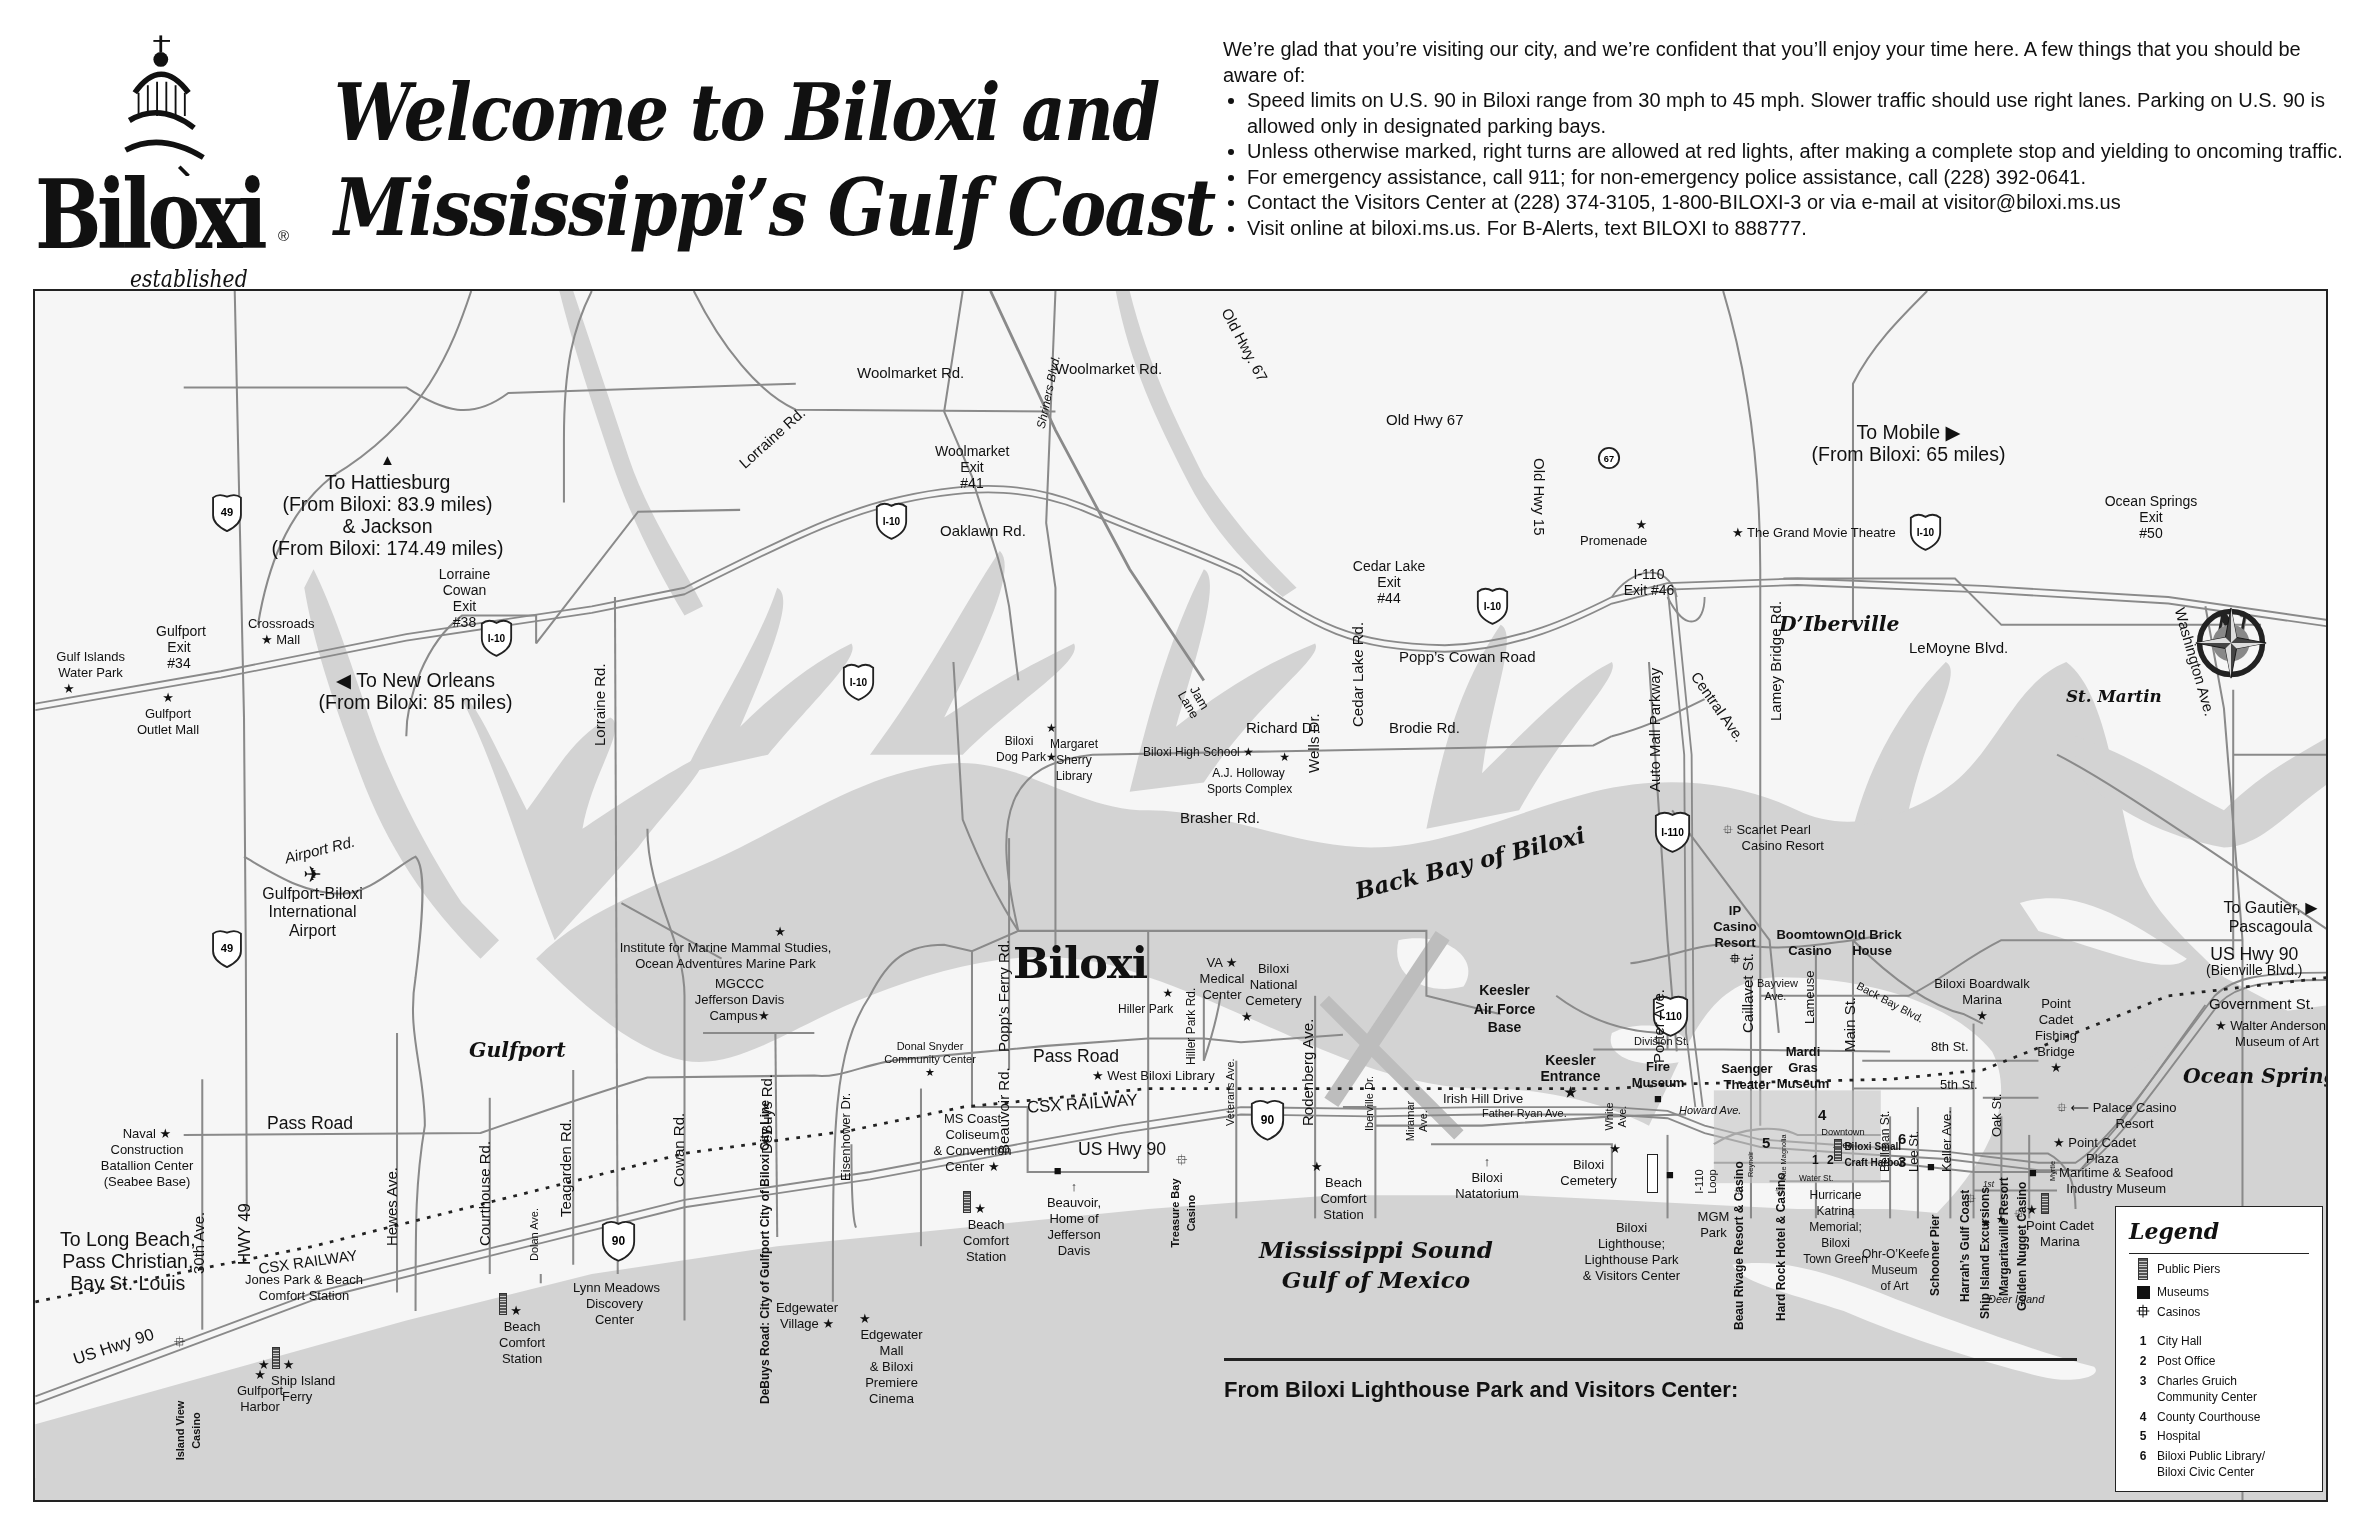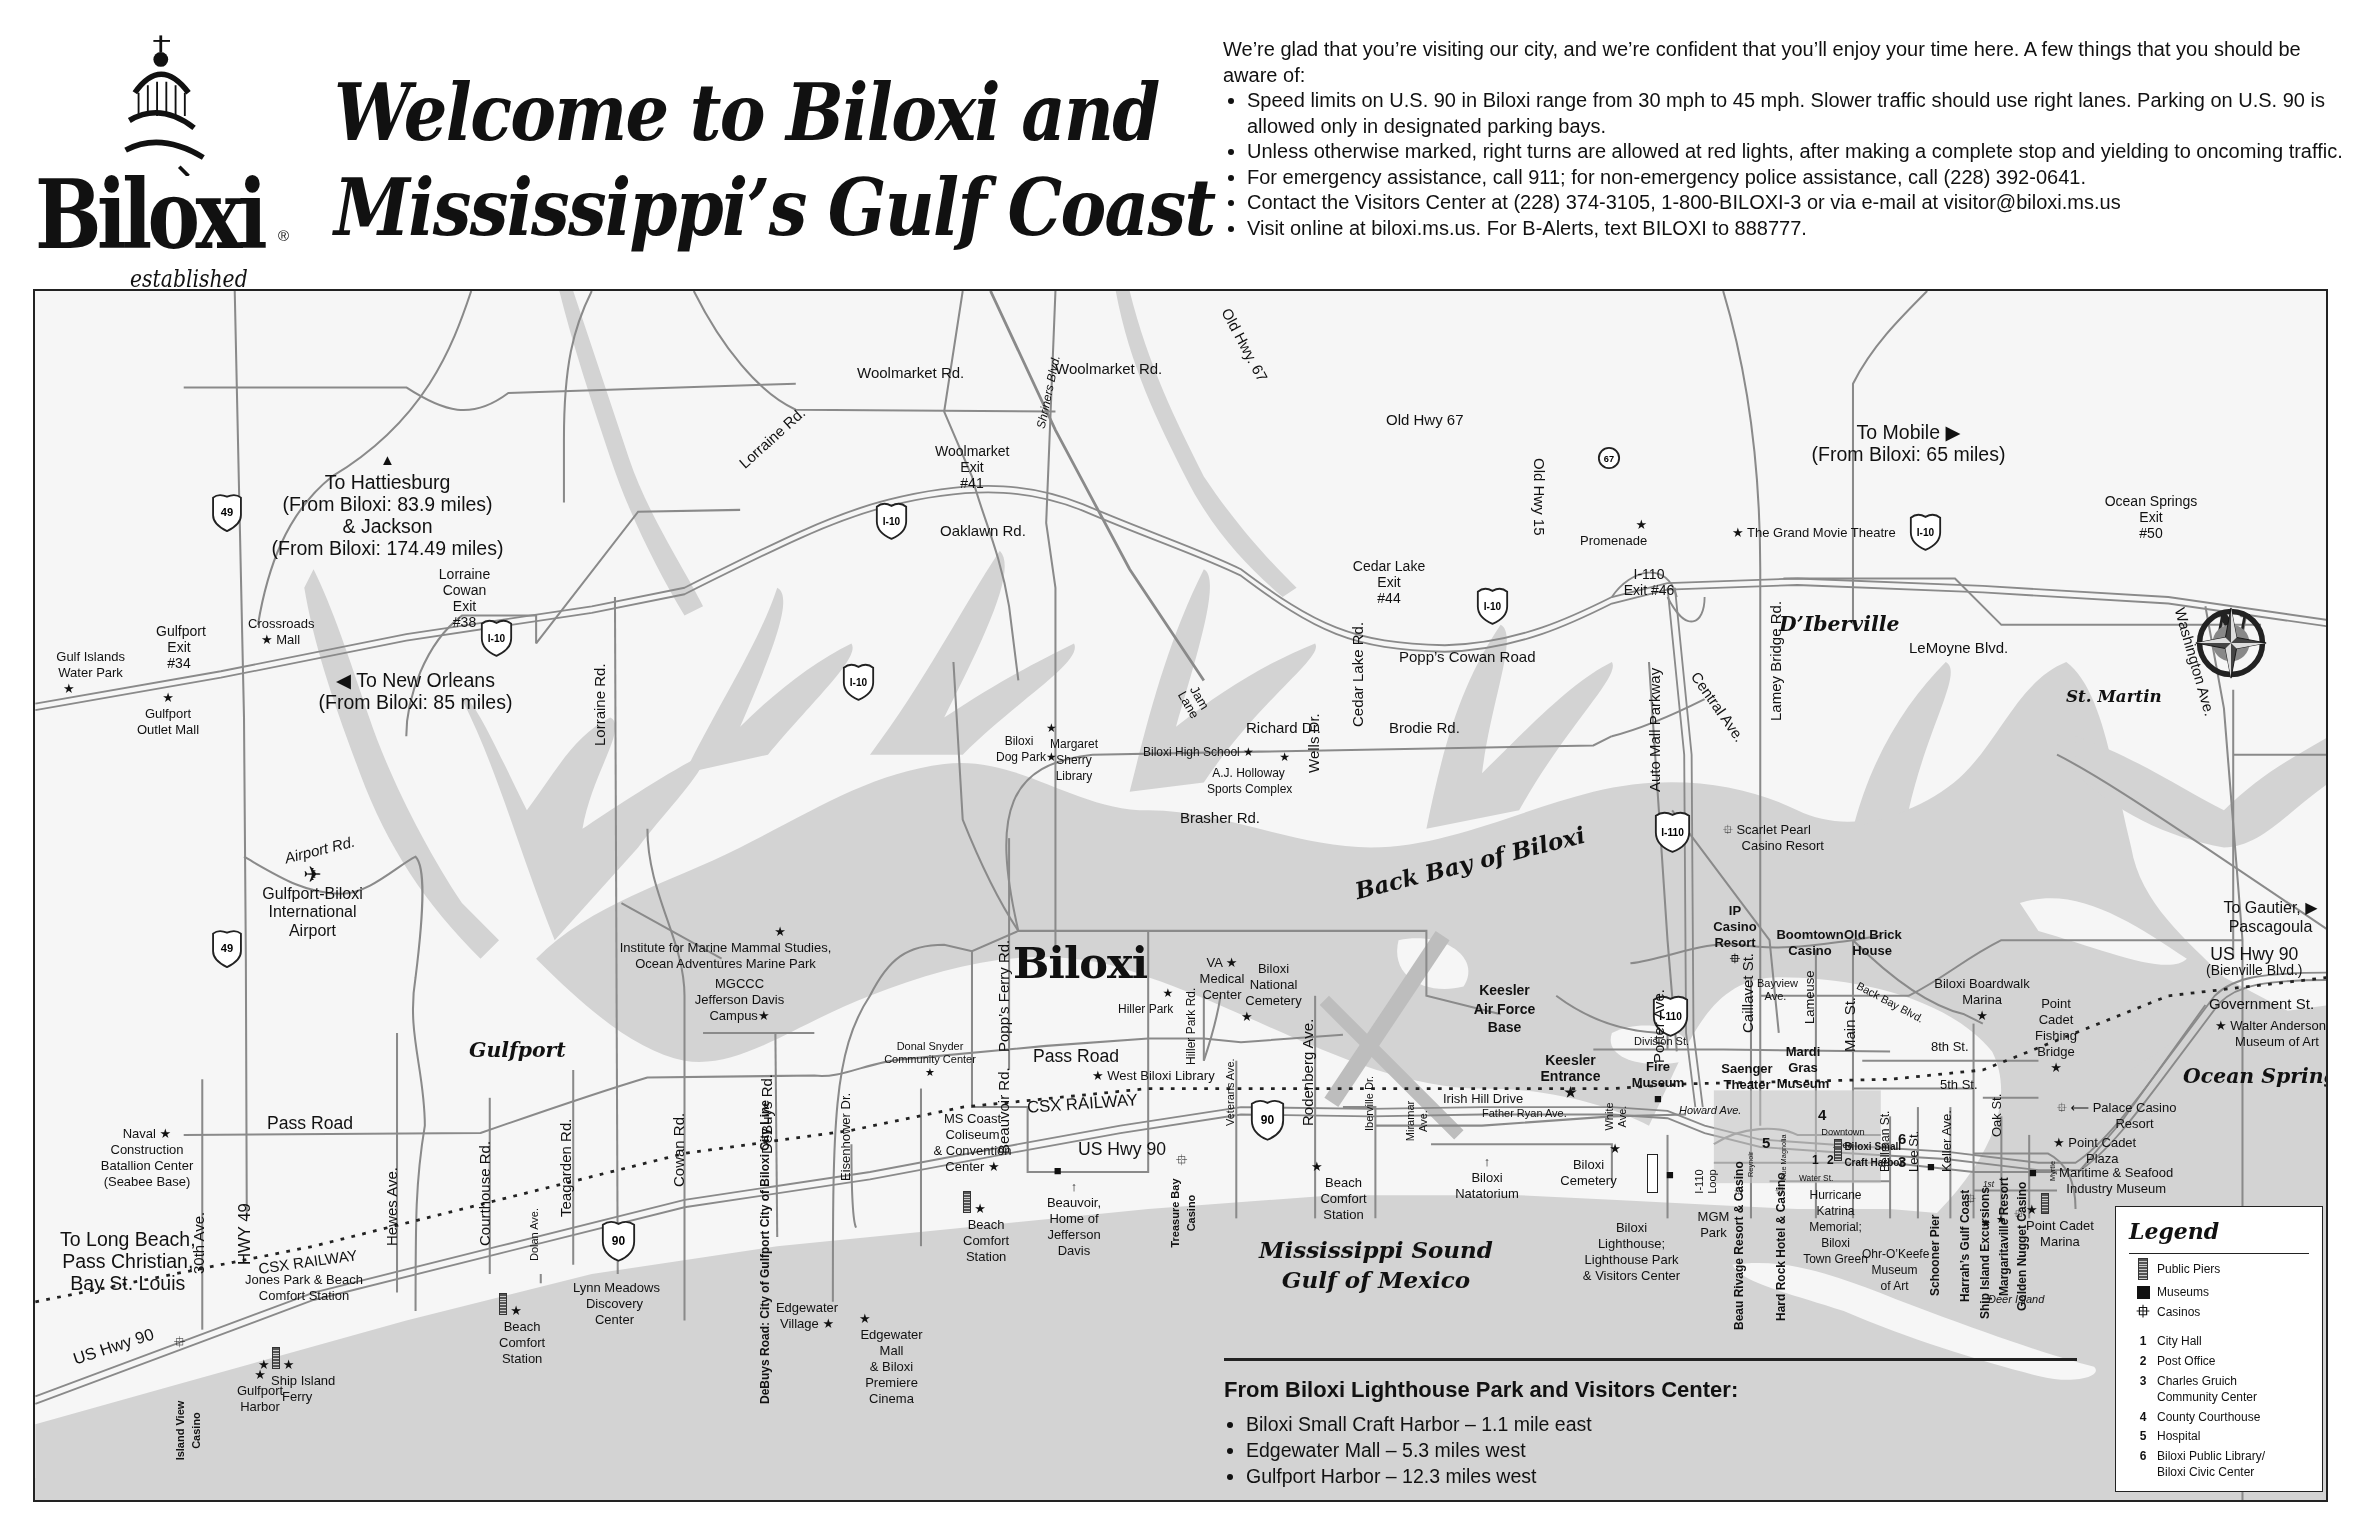--- a/index.html
+++ b/index.html
@@ -735,25 +735,20 @@
   <div class="lbl bold" style="left:1777px;top:861px;font-size:12px;">1</div>
   <div class="lbl bold" style="left:1792px;top:861px;font-size:12px;">2</div>
   <div class="lbl bold" style="left:1863px;top:863px;font-size:15px;">3</div>
   <div class="lbl bold" style="left:1783px;top:816px;font-size:15px;">4</div>
   <div class="lbl bold" style="left:1727px;top:844px;font-size:15px;">5</div>
   <div class="lbl bold" style="left:1863px;top:840px;font-size:15px;">6</div>
 
   <div class="distances" style="left:1189px;top:1067px;">
     <div class="rule"></div>
     <h3>From Biloxi Lighthouse Park and Visitors Center:</h3>
-    <ul>
-      <li>Biloxi Small Craft Harbor – 1.1 mile east</li>
-      <li>Edgewater Mall – 5.3 miles west</li>
-      <li>Gulfport Harbor – 12.3 miles west</li>
-    </ul>
   </div>
 
   <div class="legend" style="left:2080px;top:915px;">
     <div class="legend-title">Legend</div>
     <div class="legend-row">
       <div class="legend-sym">
           <div class="pier"></div>
         </div>
       <span>Public Piers</span>
     </div>

